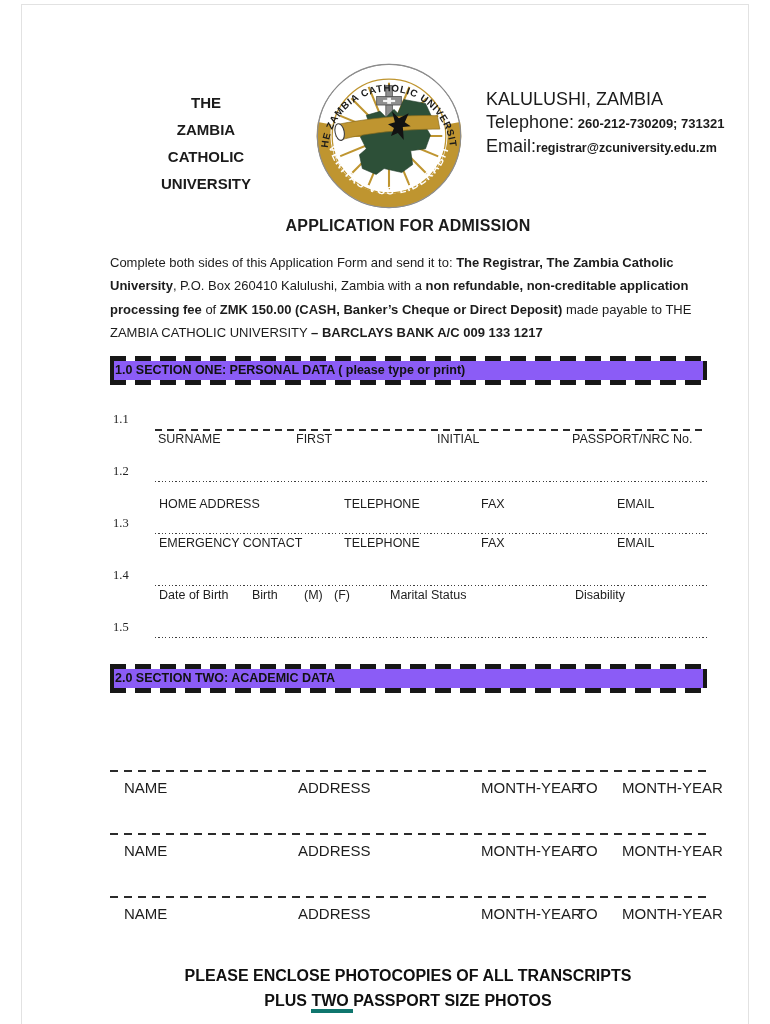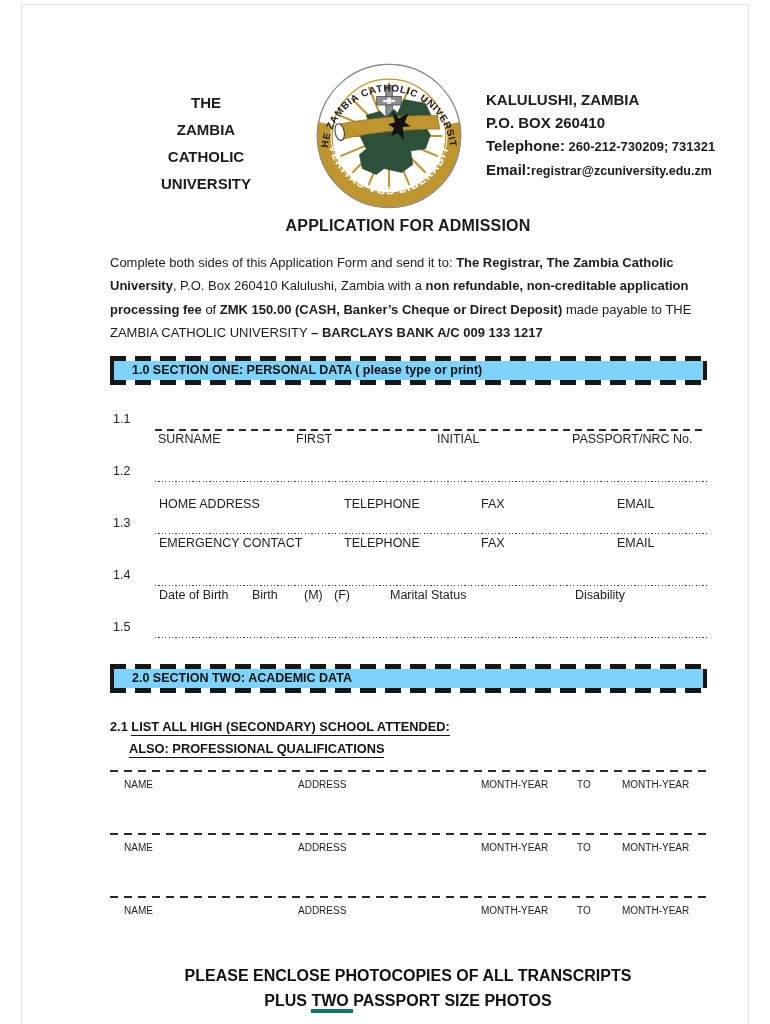--- a/index.html
+++ b/index.html
@@ -12,50 +12,50 @@
   }
   .abs{position:absolute;}
   .b{font-weight:bold;}
 
   
   .uni-title{left:127px;top:84px;width:114px;text-align:center;
     font-weight:bold;font-size:15px;line-height:27px;}
   .uni-title span{display:block;}
   .logo-wrap{left:293px;top:57px;width:148px;height:148px;}
   .contact{left:464px;top:83px;line-height:23px;white-space:nowrap;}
-  .contact .big{font-weight:bold;font-size:15px;}
+  .contact .big{font-weight:normal;font-size:18px;}
   .contact .med{font-weight:bold;font-size:13px;}
   .contact .sml{font-weight:bold;font-size:12.5px;}
 
   .form-title{left:0;top:212px;width:772px;text-align:center;
     font-weight:bold;font-size:16px;letter-spacing:0.2px;}
 
   .intro{left:88px;top:246px;width:599px;margin:0;
     font-size:13px;line-height:23.4px;color:#1c1c1c;}
 
   
   .bar{left:88px;width:597px;}
   .bar .dash{height:5px;
     background:repeating-linear-gradient(90deg,#171717 0 16px,transparent 16px 25px);}
-  .bar .gray{height:19px;background:#7dd3fc;line-height:19px;
+  .bar .gray{height:19px;background:#8b5cf6;line-height:19px;
     border-left:4px solid #171717;border-right:4px solid #171717;
-    font-weight:bold;font-size:12.5px;color:#111;padding-left:18px;
+    font-weight:bold;font-size:12.5px;color:#111;padding-left:1px;
     box-sizing:border-box;}
 
   
-  .fnum{left:91px;font-size:12.5px;color:#222;}
+  .fnum{left:91px;font-size:12.5px;color:#222;font-family:Liberation Serif, serif;}
   .line-dashed{height:2px;left:133px;width:552px;
     background:repeating-linear-gradient(90deg,#2b2b2b 0 7px,transparent 7px 12px);}
   .line-dotted{height:1.4px;left:133px;width:552px;
     background:repeating-linear-gradient(90deg,#3d3d3d 0 1.2px,transparent 1.2px 3.4px);}
   .row-line{height:2px;left:88px;width:597px;
     background:repeating-linear-gradient(90deg,#2b2b2b 0 8px,transparent 8px 14px);}
   .lbl-row{left:0;width:770px;height:16px;}
   .lbl-row span{position:absolute;font-size:12.5px;white-space:nowrap;color:#1d1d1d;}
-  .lbl-row.small span{font-size:10px;}
+  .lbl-row.small span{font-size:15px;}
 
   .h21{left:88px;top:711px;font-weight:bold;font-size:12.8px;line-height:22px;color:#141414;}
   .h21 .u{border-bottom:1.8px solid #141414;padding-bottom:0.5px;}
   .h21 .ind{margin-left:19px;}
 
   .footer{left:0;top:958px;width:772px;text-align:center;
     font-weight:bold;font-size:16px;line-height:25px;color:#101010;}
   .footer .u{border-bottom:4px solid #0f766e;}
 </style>
 </head>
@@ -123,21 +123,20 @@
       </text>
       <text font-size="11" font-weight="bold" fill="#ffffff" letter-spacing="1.6" text-anchor="middle" font-family="Liberation Sans, DejaVu Sans, sans-serif">
         <textPath href="#botArc" startOffset="50%">VERITAS VOS LIBERABIT</textPath>
       </text>
       <circle cx="75" cy="75" r="72.6" fill="none" stroke="#8c8c8c" stroke-width="1.2"></circle>
     </svg>
   </div>
 
   <div class="abs contact">
     <div class="big">KALULUSHI, ZAMBIA</div>
-    <div class="big">P.O. BOX 260410</div>
     <div><span class="big">Telephone:</span><span class="med"> 260-212-730209; 731321</span></div>
     <div><span class="big">Email:</span><span class="sml">registrar@zcuniversity.edu.zm</span></div>
   </div>
 
   <div class="abs form-title">APPLICATION FOR ADMISSION</div>
 
   <p class="abs intro"><span>Complete both sides of this Application Form and send it to: </span><span class="b">The Registrar, The Zambia Catholic University</span><span>, P.O. Box 260410 Kalulushi, Zambia with a </span><span class="b">non refundable, non-creditable application processing fee</span><span> of </span><span class="b">ZMK 150.00 (CASH, Banker’s Cheque or Direct Deposit)</span><span> made payable to THE ZAMBIA CATHOLIC UNIVERSITY </span><span class="b">– BARCLAYS BANK A/C 009 133 1217</span></p>
 
   <div class="abs bar" style="top:351px">
     <div class="dash"></div>
@@ -185,24 +184,20 @@
 
   <span class="abs fnum" style="top:615px">1.5</span>
   <div class="abs line-dotted" style="top:632px"></div>
 
   <div class="abs bar" style="top:659px">
     <div class="dash"></div>
     <div class="gray">2.0  SECTION TWO: ACADEMIC  DATA</div>
     <div class="dash"></div>
   </div>
 
-  <div class="abs h21">
-    <div><span>2.1 </span><span class="u">LIST ALL HIGH (SECONDARY) SCHOOL ATTENDED:</span></div>
-    <div class="ind"><span class="u">ALSO: PROFESSIONAL QUALIFICATIONS</span></div>
-  </div>
 
   <div class="abs row-line" style="top:765px"></div>
   <div class="abs lbl-row small" style="top:774px">
     <span style="left:102px">NAME</span>
     <span style="left:276px">ADDRESS</span>
     <span style="left:459px">MONTH-YEAR</span>
     <span style="left:555px">TO</span>
     <span style="left:600px">MONTH-YEAR</span>
   </div>
 

